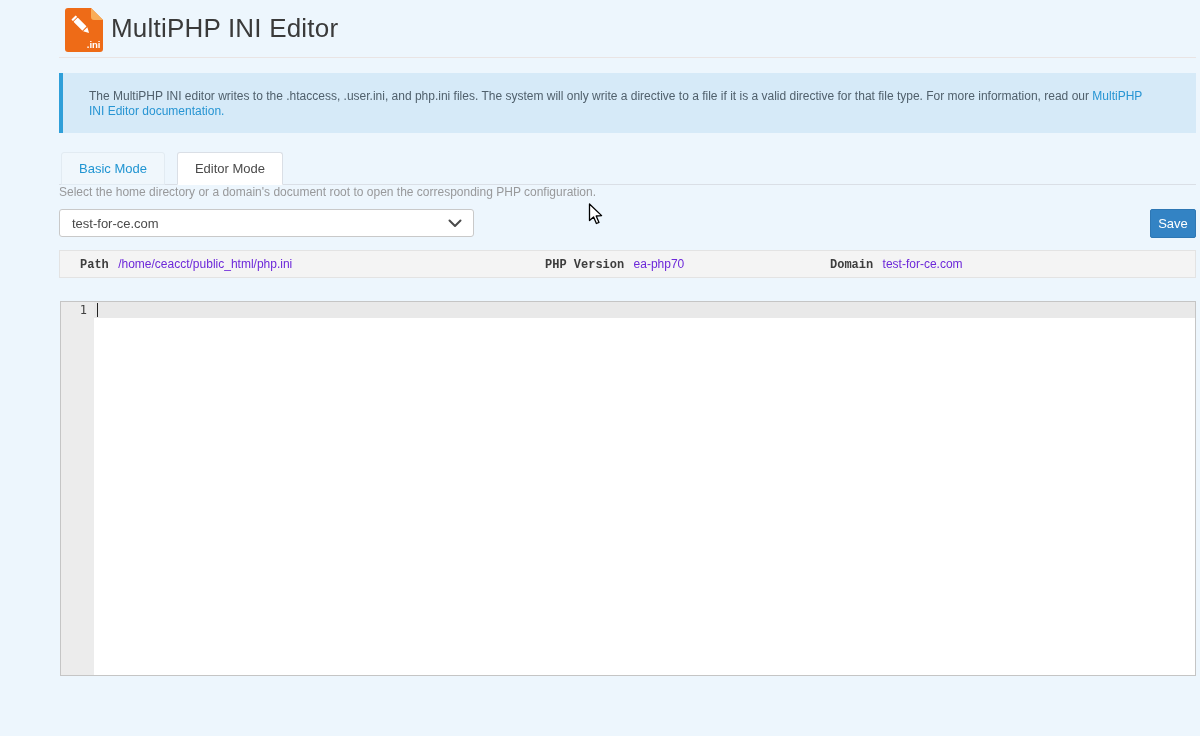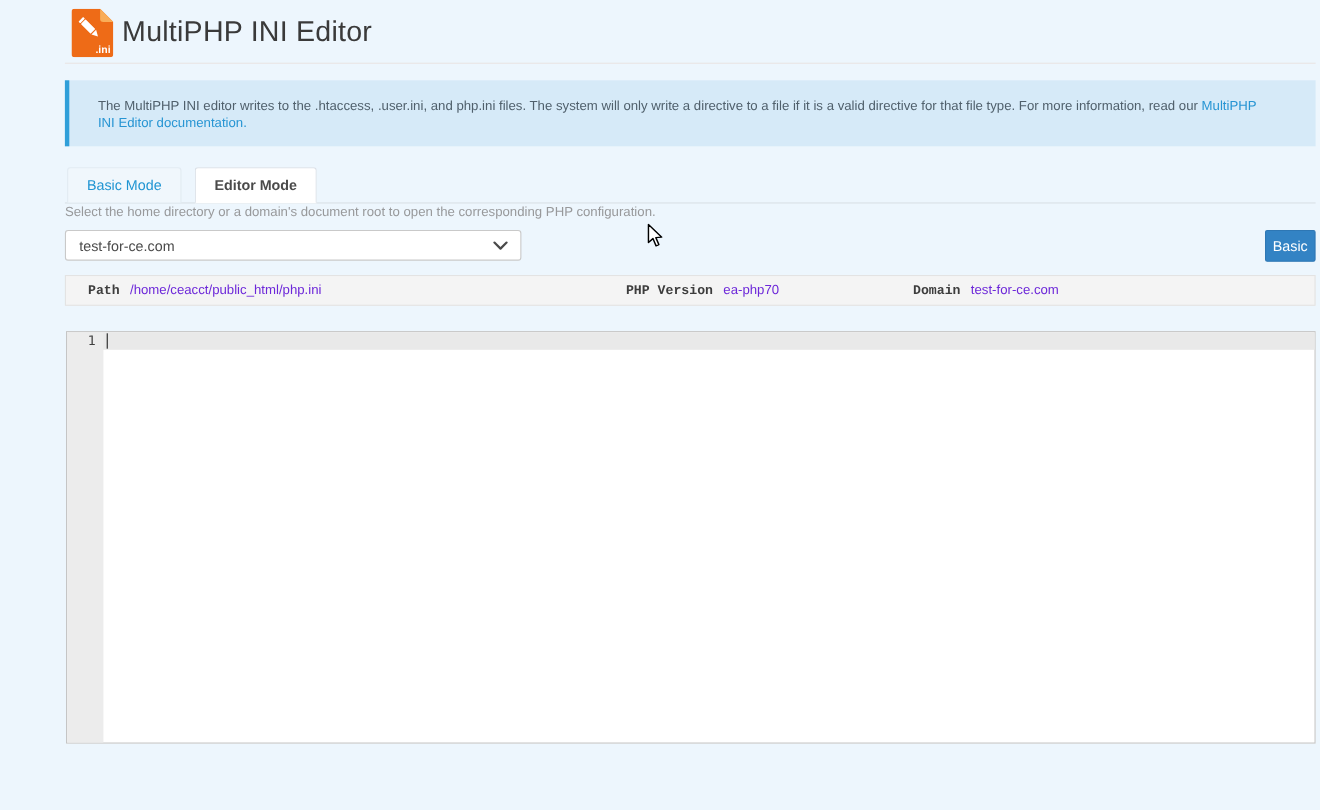--- a/index.html
+++ b/index.html
@@ -35,21 +35,21 @@
   .tabbar {
     margin: 19px 43px 0 20px;
     border-bottom: 1px solid #dadfe6;
     display: flex; padding-left: 2px; gap: 12px;
   }
   .tab {
     font-size: 13px; padding: 8px 17px; margin-bottom: -1px;
     border-radius: 3px 3px 0 0; cursor: pointer; user-select: none;
   }
   .tab.inactive { color: #2095d2; background: #f0f7fc; border: 1px solid #e2ebf2; }
-  .tab.active  { color: #4a4a4a; background: #ffffff; border: 1px solid #dadfe6; border-bottom-color: #ffffff; font-weight: bold; }
+  .tab.active  { color: #4a4a4a; background: #ffffff; border: 1px solid #dadfe6; border-bottom-color: #ffffff; }
 
   
   .section { margin: 0 43px 0 20px; }
   .section-title { font-size: 21px; font-weight: 400; color: #3f3f3f; margin: 14px 0 7px; }
   .section-desc { font-size: 12px; color: #98999b; margin: 0 0 10px; }
 
   .controls-row { display: flex; justify-content: space-between; align-items: flex-start; margin: 0 0 12px; }
   .select {
     width: 415px; height: 28px;
     background: #fff; border: 1px solid #c9c9c9; border-radius: 3px;
@@ -64,21 +64,21 @@
   }
 
   
   .file-info {
     height: 28px; background: #f4f4f4; border: 1px solid #e3e3e3;
     position: relative; font-size: 12px; margin-bottom: 23px;
   }
   .fi-item { position: absolute; top: 50%; transform: translateY(-50%); white-space: nowrap; }
   .fi-item .lbl { font-weight: bold; color: #3d3d3d; font-family: Liberation Mono, monospace; }
   .fi-item .val { color: #6d28d9; margin-left: 6px; }
-  .fi-path { left: 20px; } .fi-ver { left: 509px; text-align: center; } .fi-dom { left: 770px; }
+  .fi-path { left: 20px; } .fi-ver { left: 485px; text-align: center; } .fi-dom { left: 770px; }
 
   
   .editor {
     margin-left: 1px; height: 375px;
     background: #fff; border: 1px solid #c5c5c5;
     position: relative; cursor: text;
   }
   .gutter { position: absolute; left: 0; top: 0; bottom: 0; width: 33px; background: #ececec; }
   .active-line { position: absolute; left: 0; top: 0; right: 0; height: 16px; background: #e9e9e9; }
   .line-number {
@@ -129,21 +129,21 @@
 
     <div class="controls-row">
       <div class="select" role="combobox">
         <span>test-for-ce.com</span>
         <span class="chev">
           <svg width="14" height="9" viewBox="0 0 14 9">
               <polyline points="1.5,1.5 7,7 12.5,1.5" fill="none" stroke="#4a4a4a" stroke-width="2" stroke-linecap="round" stroke-linejoin="round"></polyline>
             </svg>
         </span>
       </div>
-      <button class="save-btn">Basic</button>
+      <button class="save-btn">Save</button>
     </div>
 
     <div class="file-info">
       <span class="fi-item fi-path">
         <span class="lbl">Path</span>
         <span class="val">/home/ceacct/public_html/php.ini</span>
       </span>
       <span class="fi-item fi-ver">
         <span class="lbl">PHP Version</span>
         <span class="val">ea-php70</span>

